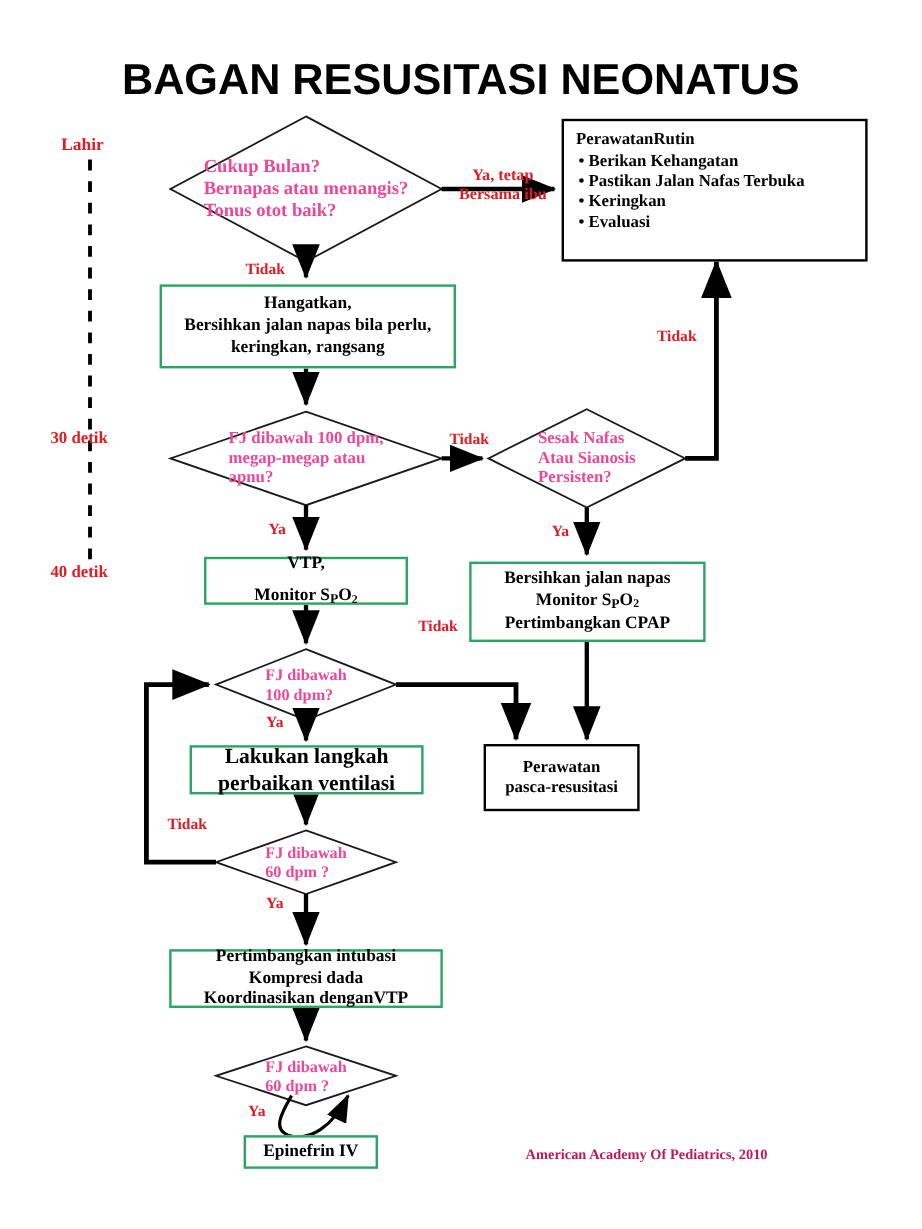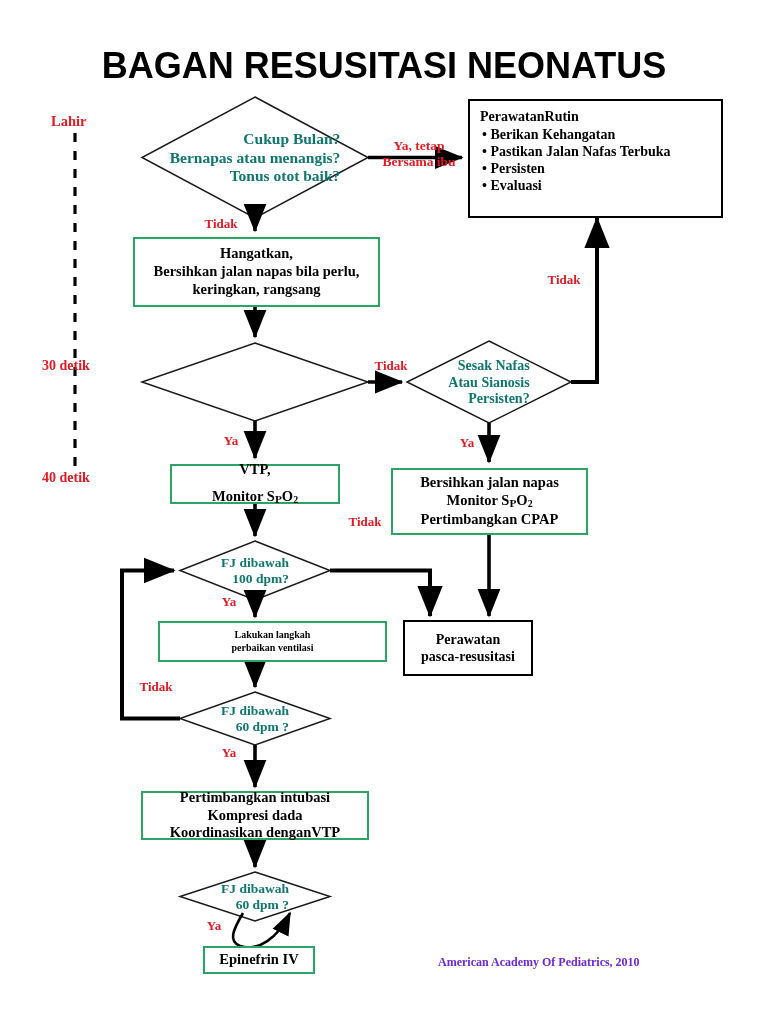--- a/index.html
+++ b/index.html
@@ -50,24 +50,24 @@
     padding: 7px 10px 0 10px;
     white-space: normal;
   }
   .box-list .hdr { display:block; margin-bottom: 1px; }
   .box-list .li { display:block; padding-left: 2px; }
   .diamond-label {
     position: absolute;
     display: flex;
     align-items: center;
     justify-content: center;
-    text-align: right;
-    font-family: "Liberation Serif", "DejaVu Serif", serif;
-    font-weight: bold;
-    color: #0f766e;
+    text-align: left;
+    font-family: "Liberation Serif", "DejaVu Serif", serif;
+    font-weight: bold;
+    color: #ec4899;
     line-height: 1.2;
     white-space: pre-line;
     pointer-events: none;
   }
   .edge-label {
     position: absolute;
     font-family: "Liberation Serif", "DejaVu Serif", serif;
     font-weight: bold;
     color: #e01b24;
     white-space: pre-line;
@@ -93,21 +93,21 @@
     letter-spacing: 0px;
     color: #000000;
   }
   #credit {
     position: absolute;
     left: 438px;
     top: 955px;
     font-family: "Liberation Serif", "DejaVu Serif", serif;
     font-weight: bold;
     font-size: 12px;
-    color: #6d28d9;
+    color: #be185d;
     white-space: nowrap;
   }
   sub { font-size: 0.68em; vertical-align: -0.22em; }
   .smallcap { font-size: 0.78em; }
 </style>
 </head>
 <body>
 
 <div id="chart-root">
 
@@ -169,39 +169,42 @@
 
     <path d="M 243,913 C 233,930 228,941 240,946" fill="none" stroke="#000000" stroke-width="2.6"></path>
 
     <path d="M 240,946 C 258,952 278,938 290,913" fill="none" stroke="#000000" stroke-width="2.6" marker-end="url(#arrowThin)"></path>
   </svg>
 
   <div class="diamond-label" style="left:145px; top:113px; width:220px; height:90px; font-size:15.5px;">Cukup Bulan?
 Bernapas atau menangis?
 Tonus otot baik?</div>
 
+  <div class="diamond-label" style="left:150px; top:355px; width:210px; height:56px; font-size:14px;">FJ dibawah 100 dpm,
+megap-megap atau
+apnu?</div>
 
   <div class="diamond-label" style="left:420px; top:355px; width:138px; height:56px; font-size:14px;">Sesak Nafas
 Atau Sianosis
 Persisten?</div>
 
   <div class="diamond-label" style="left:190px; top:550px; width:130px; height:42px; font-size:13.5px;">FJ dibawah
 100 dpm?</div>
 
   <div class="diamond-label" style="left:190px; top:699px; width:130px; height:40px; font-size:13.5px;">FJ dibawah
 60 dpm ?</div>
 
   <div class="diamond-label" style="left:190px; top:877px; width:130px; height:40px; font-size:13.5px;">FJ dibawah
 60 dpm ?</div>
 
   <div class="node box box-black box-list" style="left:468px; top:99px; width:255px; height:119px; font-size:14px;">
     <span class="hdr">PerawatanRutin</span>
     <span class="li">• Berikan Kehangatan</span>
     <span class="li">• Pastikan Jalan Nafas Terbuka</span>
-    <span class="li">• Persisten</span>
+    <span class="li">• Keringkan</span>
     <span class="li">• Evaluasi</span>
   </div>
 
   <div class="node box box-green" style="left:133px; top:237px; width:247px; height:70px; font-size:14.5px;text-align:center;">Hangatkan,
 Bersihkan jalan napas bila perlu,
 keringkan, rangsang</div>
 
   <div class="node box box-green" style="left:170px; top:464px; width:170px; height:40px; font-size:14.5px;
               flex-direction:column; white-space:normal;gap:10px;">
     <span>VTP,</span>
@@ -211,21 +214,21 @@
   <div class="node box box-green" style="left:391px; top:468px; width:197px; height:67px; font-size:14.5px;
               flex-direction:column; white-space:normal;">
     <span>Bersihkan jalan napas</span>
     <span><span>Monitor S</span><sub class="smallcap">P</sub><span>O</span><sub>2</sub></span>
     <span>Pertimbangkan CPAP</span>
   </div>
 
   <div class="node box box-black" style="left:403px; top:620px; width:130px; height:56px; font-size:14px;">Perawatan
 pasca-resusitasi</div>
 
-  <div class="node box box-green" style="left:158px; top:621px; width:229px; height:41px; font-size:10px;">Lakukan langkah
+  <div class="node box box-green" style="left:158px; top:621px; width:195px; height:41px; font-size:18px;">Lakukan langkah
 perbaikan ventilasi</div>
 
   <div class="node box box-green" style="left:141px; top:791px; width:228px; height:49px; font-size:14.5px;">Pertimbangkan intubasi
 Kompresi dada
 Koordinasikan denganVTP</div>
 
   <div class="node box box-green" style="left:203px; top:946px; width:112px; height:28px; font-size:14.5px;">Epinefrin IV</div>
 
   <div class="edge-label" style="left:373px; top:138px; width:92px; font-size:13.5px;">Ya, tetap
 Bersama ibu</div>

